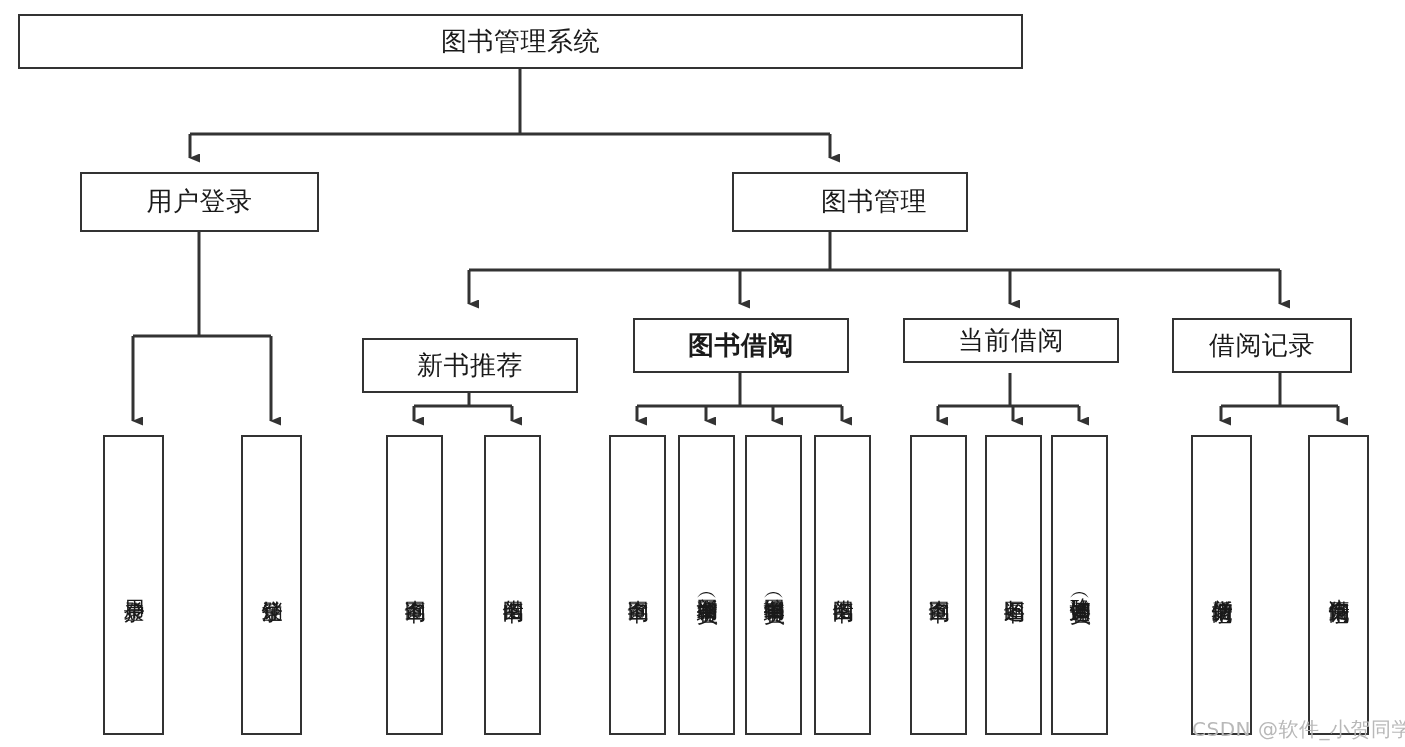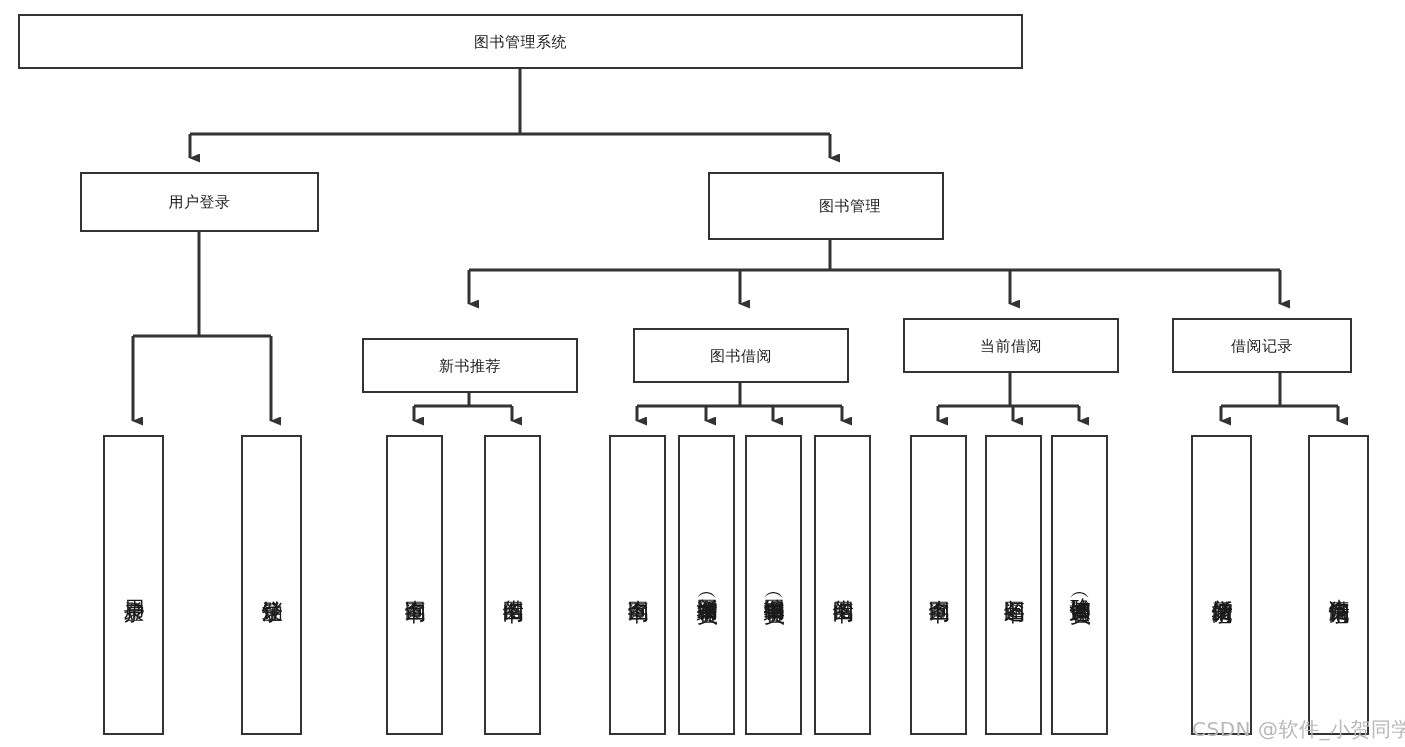--- a/index.html
+++ b/index.html
@@ -30,21 +30,21 @@
     position: absolute;
     box-sizing: border-box;
     background: #ffffff;
     border: 2px solid #333333;
     display: flex;
     align-items: center;
     justify-content: center;
     color: #1a1a1a;
   }
   .node-h {
-    font-size: 15px;
+    font-size: 26px;
     line-height: 1.2;
     letter-spacing: 0.5px;
     white-space: nowrap;
   }
   .node-v {
     font-size: 21px;
     line-height: 1.12;
     letter-spacing: 1px;
     writing-mode: vertical-rl;
     text-orientation: upright;
@@ -120,31 +120,31 @@
     </g>
   </svg>
 
   <div class="node node-h" style="left: 18px; top: 14px; width: 1005px; height: 55px;">
     <span>图书管理系统</span>
   </div>
 
   <div class="node node-h" style="left: 80px; top: 172px; width: 239px; height: 60px;">
     <span>用户登录</span>
   </div>
-  <div class="node node-h" style="left: 708px; top: 172px; width: 236px; height: 68px; padding-left: 48px;">
+  <div class="node node-h" style="left: 732px; top: 172px; width: 236px; height: 60px; padding-left: 48px;">
     <span>图书管理</span>
   </div>
 
   <div class="node node-h" style="left: 362px; top: 318px; width: 216px; height: 55px; margin-top: 20px;">
     <span>新书推荐</span>
   </div>
-  <div class="node node-h" style="left: 633px; top: 328px; width: 216px; height: 55px;">
+  <div class="node node-h" style="left: 633px; top: 318px; width: 216px; height: 55px; font-weight: bold;">
     <span>图书借阅</span>
   </div>
-  <div class="node node-h" style="left: 903px; top: 318px; width: 216px; height: 55px;">
+  <div class="node node-h" style="left: 903px; top: 318px; width: 216px; height: 45px;">
     <span>当前借阅</span>
   </div>
   <div class="node node-h" style="left: 1172px; top: 318px; width: 180px; height: 55px;">
     <span>借阅记录</span>
   </div>
 
   <div class="node node-v" style="left: 103px; top: 435px; width: 61px; height: 300px;">
     <span class="vtext">用户登录</span>
   </div>
   <div class="node node-v" style="left: 241px; top: 435px; width: 61px; height: 300px;">

